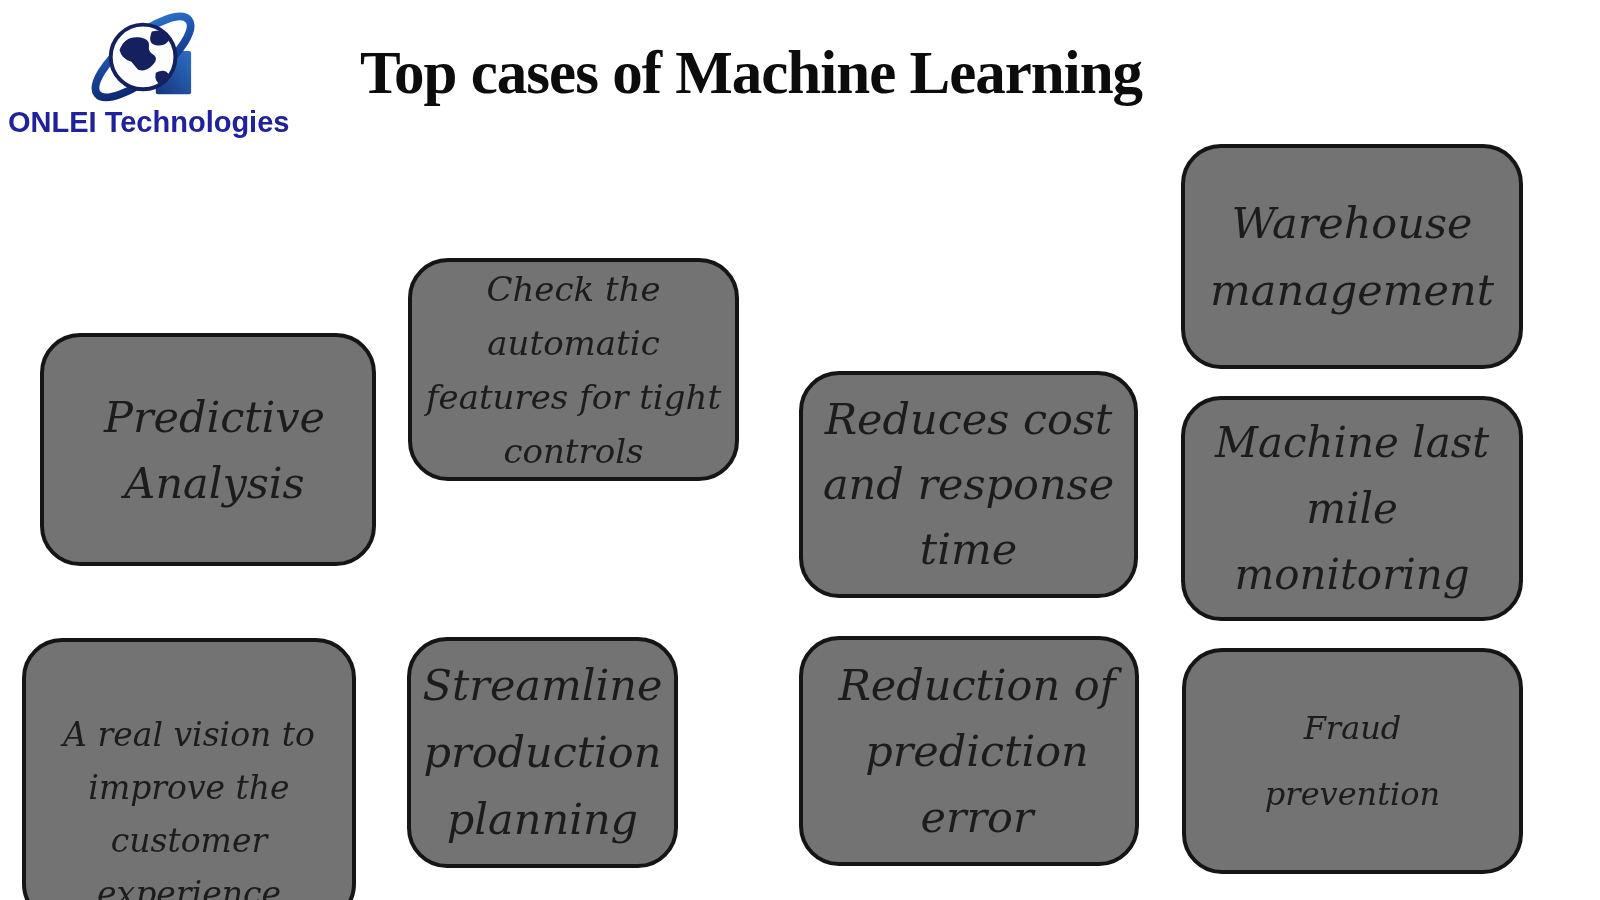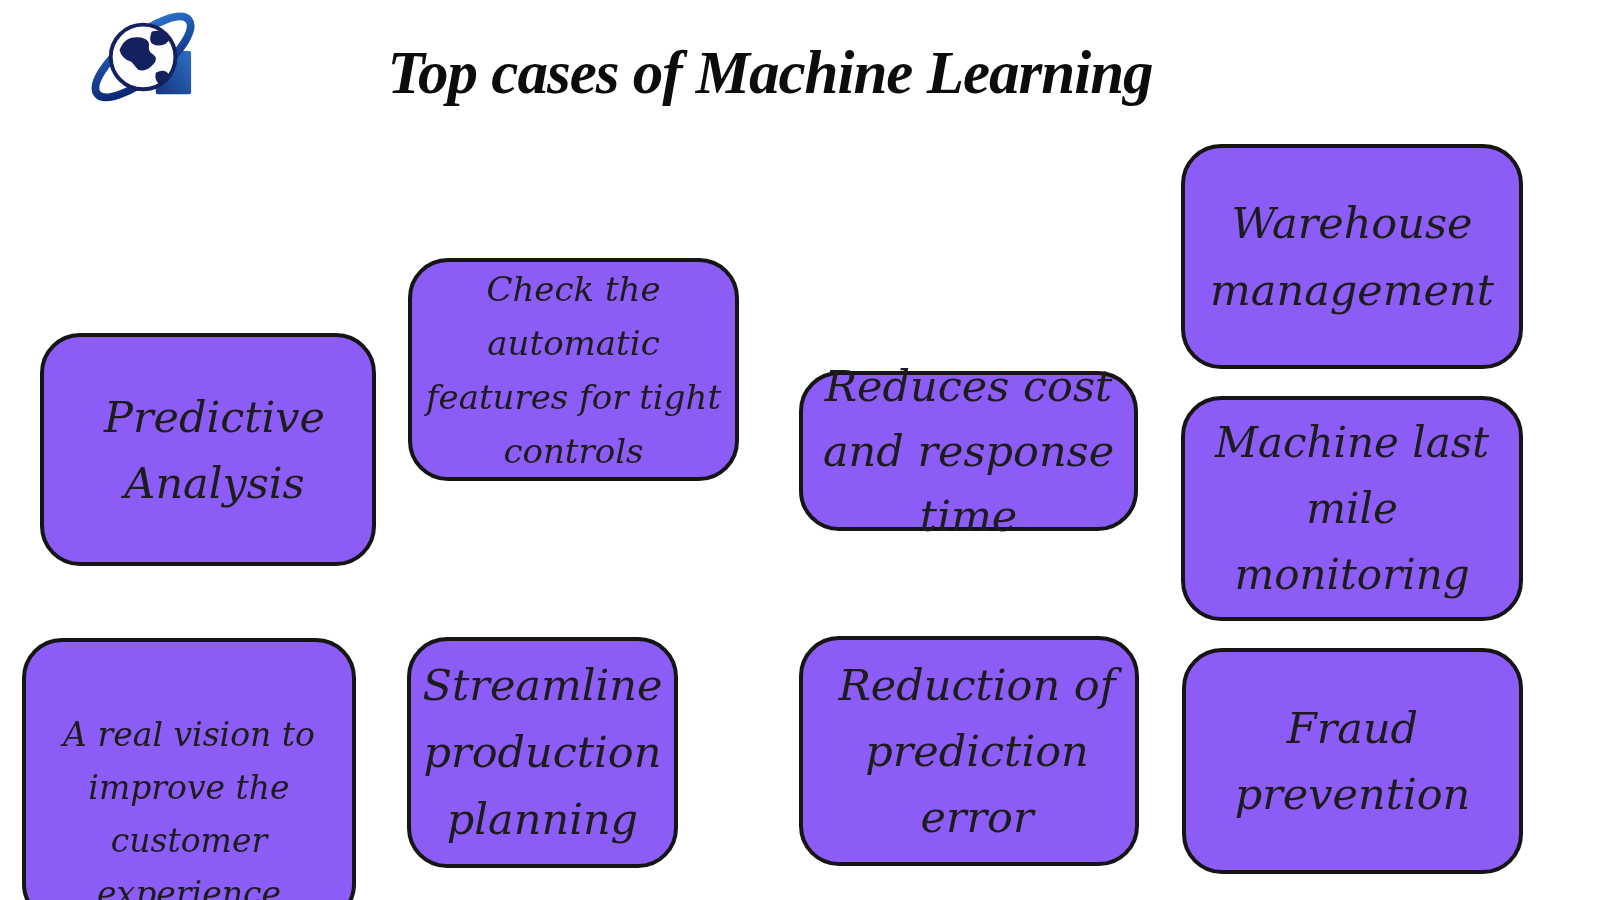--- a/index.html
+++ b/index.html
@@ -30,74 +30,72 @@
     color: #21219a;
     white-space: nowrap;
   }
 
   
   .title {
     position: absolute;
     left: 360px;
     top: 34px;
     width: 820px;
-    text-align: center;
     font-family: "Liberation Serif", "DejaVu Serif", serif;
-    font-style: italic;
     font-weight: bold;
     font-size: 61px;
     line-height: 78px;
     letter-spacing: -1px;
     color: #0c0c0c;
   }
 
   
   .box {
     position: absolute;
-    background: #8b5cf6;
+    background: #737373;
     border: 4px solid #151515;
     border-radius: 40px;
     display: flex;
     align-items: center;
     justify-content: center;
     text-align: center;
   }
   .box-label {
     font-family: "DejaVu Serif", serif;
     font-style: italic;
     color: #1c1c1c;
     white-space: pre-line;
   }
 
   .b1 { left: 40px;   top: 333px; width: 336px; height: 233px; }
   .b1 .box-label { font-size: 43px; line-height: 66px; margin-left: 13px; }
 
   .b2 { left: 408px;  top: 258px; width: 331px; height: 223px; }
   .b2 .box-label { font-size: 34px; line-height: 54px; }
 
-  .b3 { left: 799px;  top: 371px; width: 339px; height: 160px; }
+  .b3 { left: 799px;  top: 371px; width: 339px; height: 227px; }
   .b3 .box-label { font-size: 43px; line-height: 65px; }
 
   .b4 { left: 1181px; top: 144px; width: 342px; height: 225px; }
   .b4 .box-label { font-size: 43px; line-height: 67px; }
 
   .b5 { left: 1181px; top: 396px; width: 342px; height: 225px; }
   .b5 .box-label { font-size: 42px; line-height: 66px; }
 
   .b6 { left: 22px;   top: 638px; width: 334px; height: 286px; align-items: flex-end; }
   .b6 .box-label { font-size: 33px; line-height: 53px; }
 
   .b7 { left: 407px;  top: 637px; width: 271px; height: 231px; }
   .b7 .box-label { font-size: 43px; line-height: 67px; }
 
   .b8 { left: 799px;  top: 636px; width: 340px; height: 230px; padding-left: 16px; }
   .b8 .box-label { font-size: 43px; line-height: 66px; }
 
   .b9 { left: 1182px; top: 648px; width: 341px; height: 226px; }
-  .b9 .box-label { font-size: 43px; line-height: 66px; }
+  .b9 .box-label { font-size: 32px; line-height: 66px; }
 </style>
 </head>
 <body>
 
 <div class="logo">
   <svg class="logo-mark" width="118" height="100" viewBox="0 0 120 102" aria-hidden="true">
     <defs>
       <linearGradient id="swooshGrad" x1="0%" y1="100%" x2="100%" y2="0%">
         <stop offset="0%" stop-color="#0a1e66"></stop>
         <stop offset="60%" stop-color="#1c4fa6"></stop>
@@ -111,20 +109,21 @@
 
     <rect x="70" y="48" width="36" height="44" rx="2" fill="url(#squareGrad)"></rect>
 
     <ellipse cx="57" cy="54" rx="60" ry="21" fill="none" stroke="url(#swooshGrad)" stroke-width="8" transform="rotate(-39 57 54)"></ellipse>
 
     <circle cx="57" cy="54" r="33" fill="#fdfdfd" stroke="#15215f" stroke-width="4"></circle>
     <path d="M33 47 q5 -14 19 -13 q12 1 11 9 q-1 6 5 9 q5 4 -1 10 q-7 8 -15 5 l-7 -8 q-10 -3 -12 -12 z" fill="#15215f"></path>
     <path d="M66 28 q13 -3 19 7 q-5 9 -15 7 q-9 -2 -4 -14 z" fill="#15215f"></path>
     <path d="M70 70 q10 -5 14 3 q-1 9 -9 9 q-7 -3 -5 -12 z" fill="#15215f"></path>
   </svg>
+  <span class="logo-text">ONLEI Technologies</span>
 </div>
 
 <div class="title">
   <div>Top cases of Machine Learning</div>
 </div>
 
 <div class="box b1">
   <span class="box-label">Predictive
 Analysis</span>
 </div>

